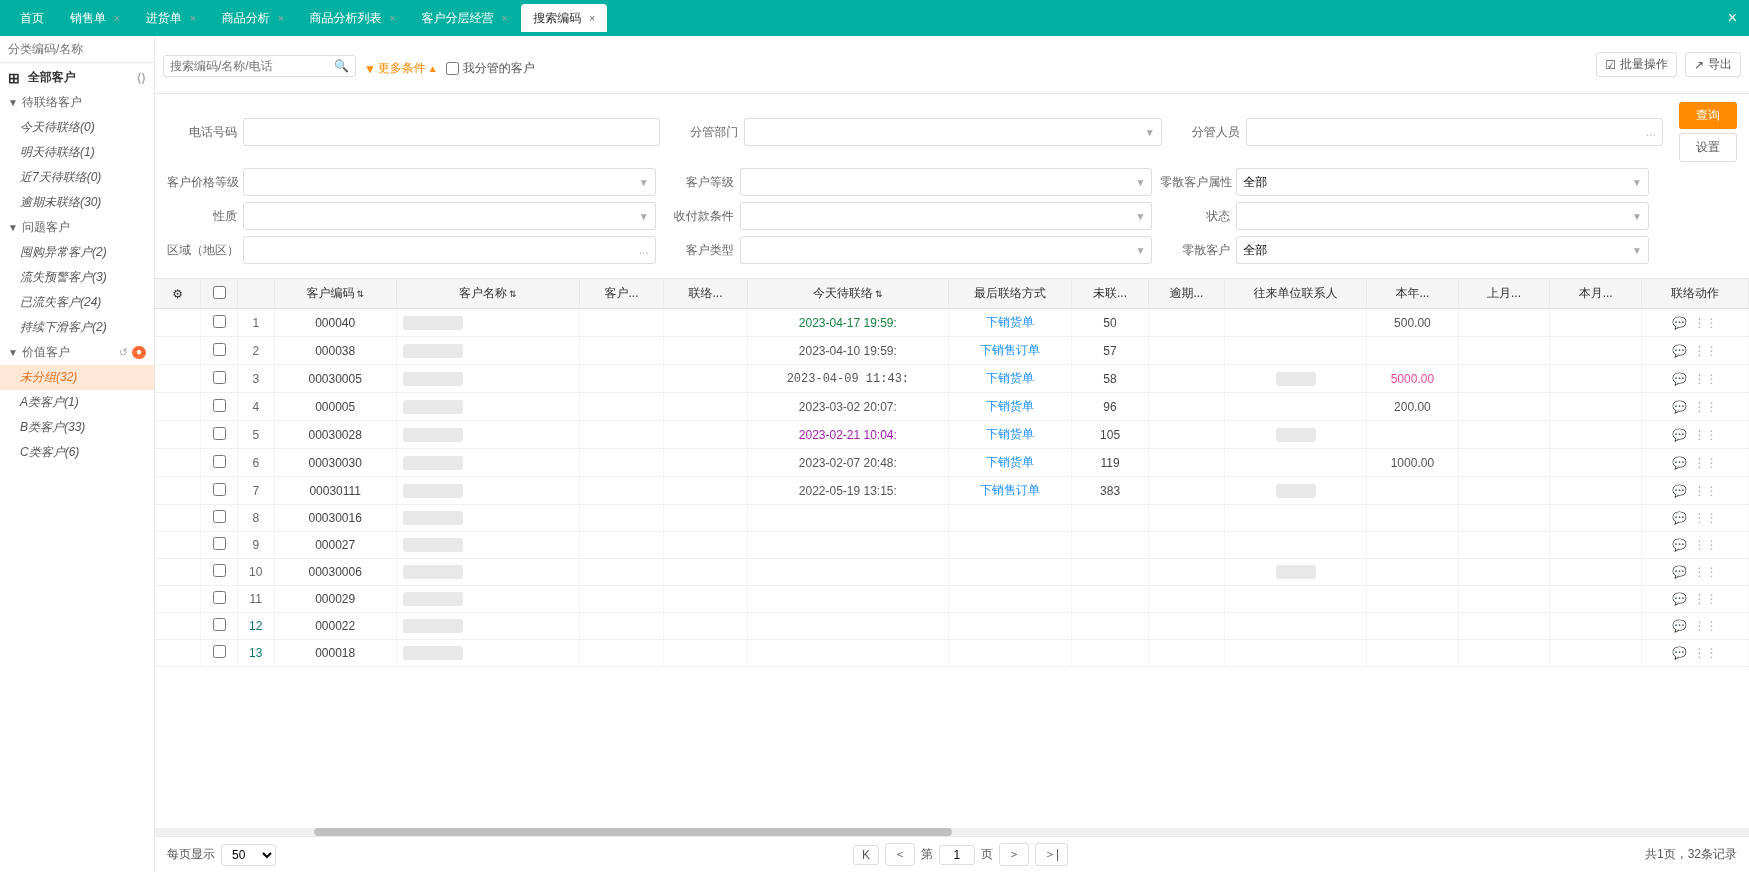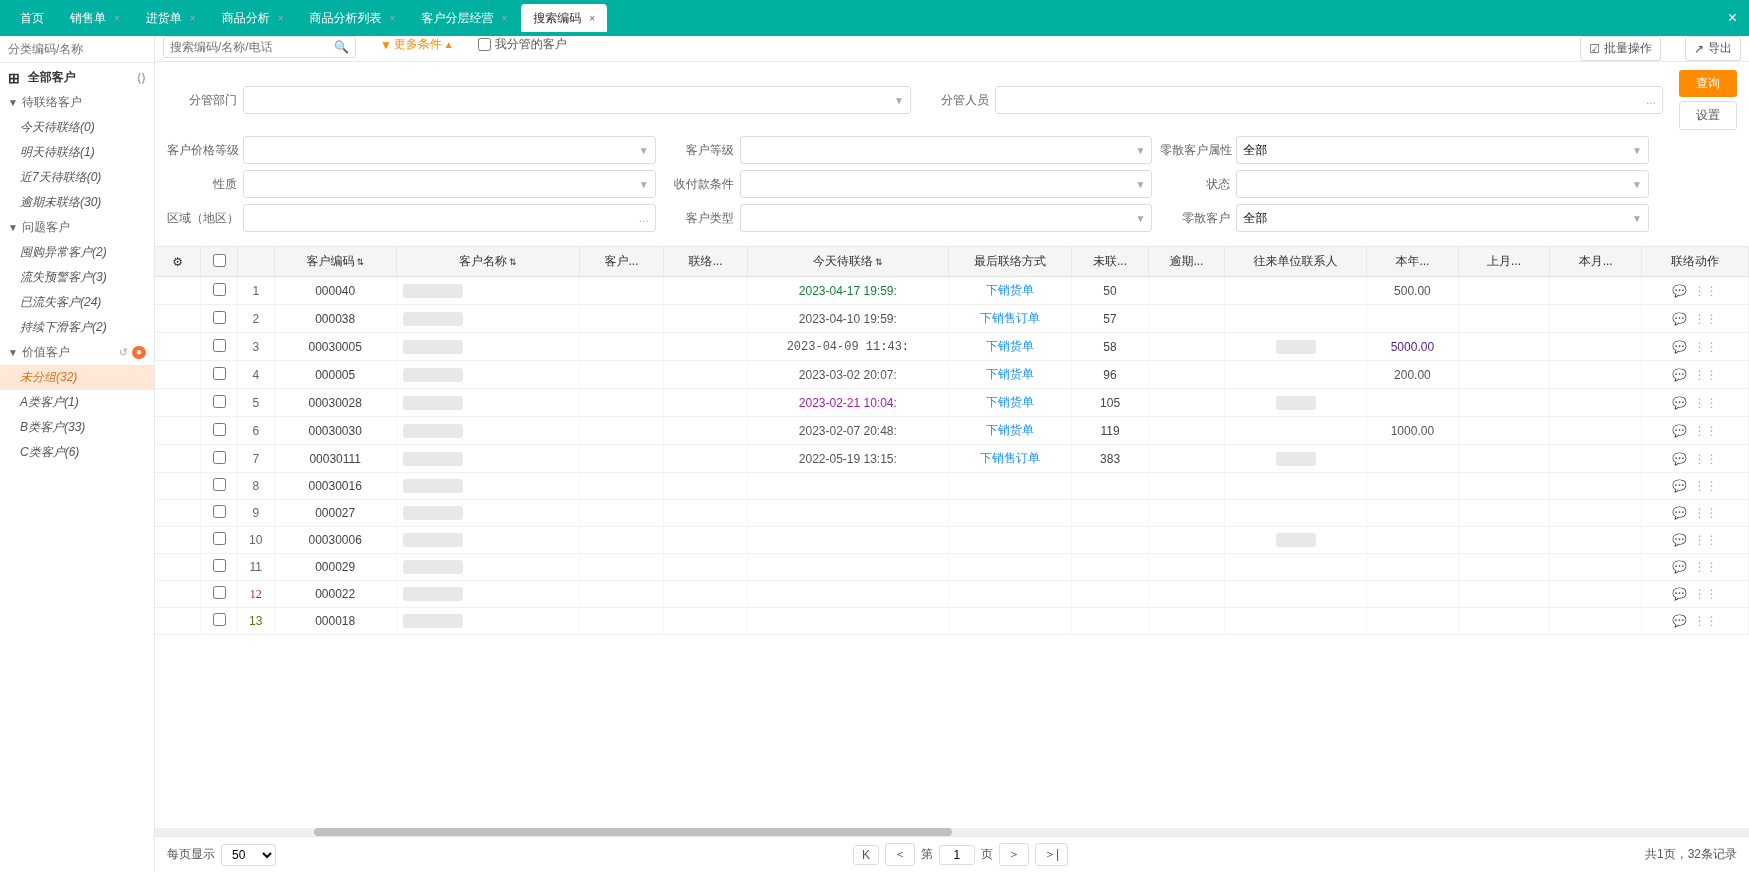--- a/index.html
+++ b/index.html
@@ -103,24 +103,24 @@
       flex: 1;
       display: flex;
       flex-direction: column;
       overflow: hidden;
     }
 
     
     .filter-bar {
       background: #fff;
       border-bottom: 1px solid #e8e8e8;
-      padding: 0 8px;
-      display: flex;
-      align-items: flex-start;
-      gap: 24px;
+      padding: 16px 8px;
+      display: flex;
+      align-items: flex-end;
+      gap: 8px;
     }
     .filter-search {
       display: flex;
       align-items: center;
       border: 1px solid #ddd;
       border-radius: 3px;
       padding: 3px 6px;
       gap: 4px;
       background: #fff;
     }
@@ -445,20 +445,24 @@
       </div>
       <div class="action-btn">
         <span>↗</span>
         <span>导出</span>
       </div>
     </div>
 
     <div class="adv-filter-panel">
 
       <div class="adv-filter-row">
+        <div class="adv-filter-field">
+          <span class="adv-filter-label">电话号码</span>
+          <div class="adv-filter-input" style="border:1px solid #ddd;height:28px;"></div>
+        </div>
         <div class="adv-filter-field">
           <span class="adv-filter-label">分管部门</span>
           <div class="adv-filter-input" style="height:28px;">
             <span></span>
               <span class="arrow-down">▼</span>
           </div>
         </div>
         <div class="adv-filter-field">
           <span class="adv-filter-label">分管人员</span>
           <div class="adv-filter-input small-more" style="height:28px;">
@@ -636,21 +640,21 @@
     <td style="color:#666;">3</td>
     <td>00030005</td>
     <td style="text-align:left;padding-left:6px;"><span class="blurred">&nbsp;&nbsp;&nbsp;&nbsp;&nbsp;&nbsp;</span></td>
     <td></td>
     <td></td>
     <td style="color:#555;font-family:Liberation Mono, monospace;">2023-04-09 11:43:</td>
     <td><a class="link-text">下销货单</a></td>
     <td>58</td>
     <td></td>
     <td><span class="blurred blurred-sm">&nbsp;&nbsp;&nbsp;</span></td>
-    <td style="color:#4c1d95;">5000.00</td>
+    <td style="color:#ec4899;">5000.00</td>
     <td></td>
     <td></td>
     <td>
       <div class="action-icons">
         <span style="cursor:pointer;">💬</span>
         <span style="cursor:pointer;">⋮⋮</span>
       </div>
     </td>
   </tr>
             <tr>
@@ -833,21 +837,21 @@
     <td>
       <div class="action-icons">
         <span style="cursor:pointer;">💬</span>
         <span style="cursor:pointer;">⋮⋮</span>
       </div>
     </td>
   </tr>
             <tr>
     <td></td>
     <td><input type="checkbox" style=""></td>
-    <td style="color:#be185d;font-family:Liberation Serif, serif;">12</td>
+    <td style="color:#0f766e;">12</td>
     <td>000022</td>
     <td style="text-align:left;padding-left:6px;"><span class="blurred">&nbsp;&nbsp;&nbsp;&nbsp;&nbsp;&nbsp;</span></td>
     <td></td>
     <td></td>
     <td style="color:#555;"></td>
     <td></td>
     <td></td>
     <td></td>
     <td></td>
     <td style="color:#555;"></td>
@@ -856,21 +860,21 @@
     <td>
       <div class="action-icons">
         <span style="cursor:pointer;">💬</span>
         <span style="cursor:pointer;">⋮⋮</span>
       </div>
     </td>
   </tr>
             <tr>
     <td></td>
     <td><input type="checkbox" style=""></td>
-    <td style="color:#4d7c0f;margin-top:8px;">13</td>
+    <td style="color:#0f766e;margin-top:8px;">13</td>
     <td>000018</td>
     <td style="text-align:left;padding-left:6px;"><span class="blurred">&nbsp;&nbsp;&nbsp;&nbsp;&nbsp;&nbsp;</span></td>
     <td></td>
     <td></td>
     <td style="color:#555;"></td>
     <td></td>
     <td></td>
     <td></td>
     <td></td>
     <td style="color:#555;"></td>

